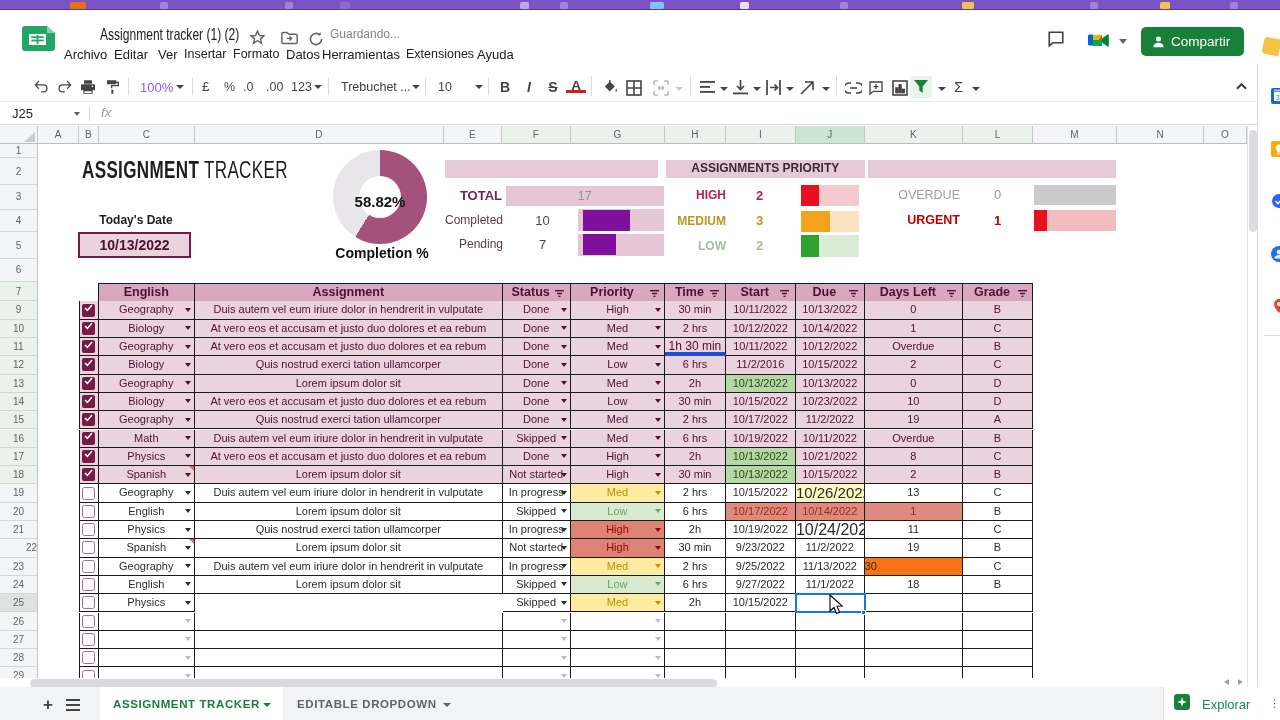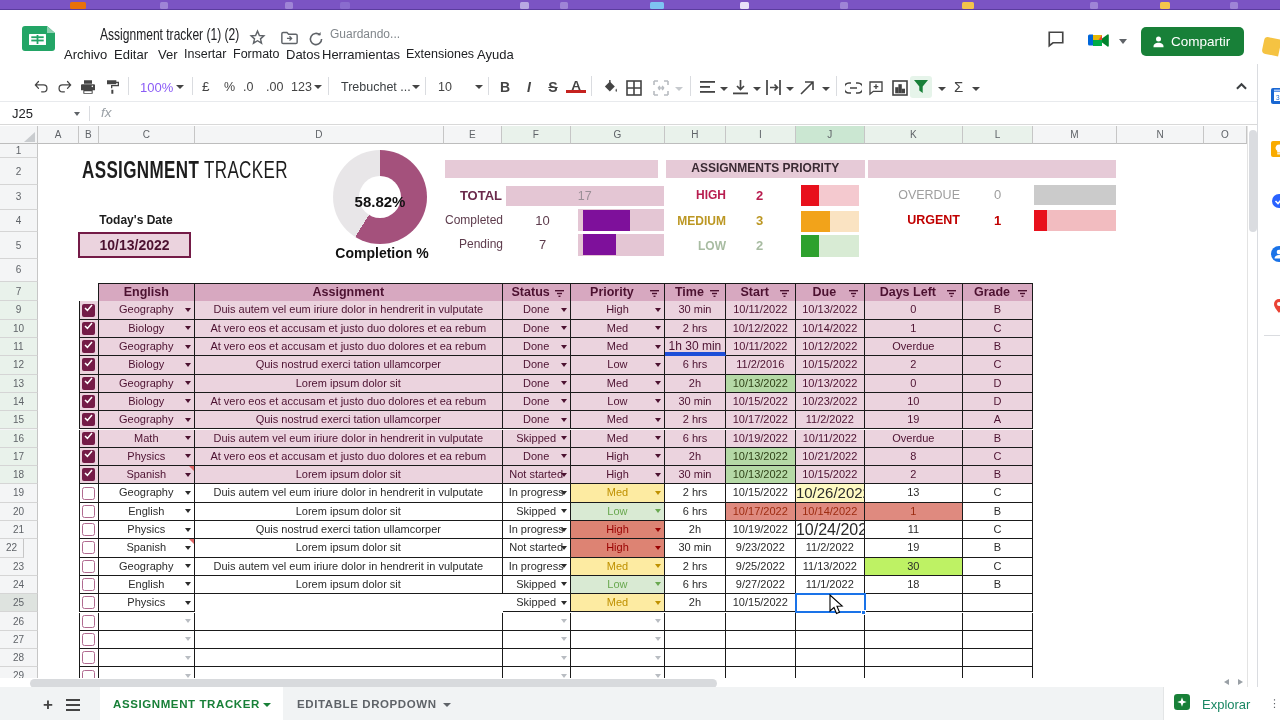--- a/index.html
+++ b/index.html
@@ -193,21 +193,21 @@
     <div class="ab" style="left:0;top:356.3px;width:38px;height:18.3px;background:#E9F2EB;border-right:1px solid #C6C6C6;border-bottom:1px solid #D5D5D5;font-size:10px;color:#5F6368;text-align:center;line-height:18.3px">12</div>
     <div class="ab" style="left:0;top:374.6px;width:38px;height:18.3px;background:#E9F2EB;border-right:1px solid #C6C6C6;border-bottom:1px solid #D5D5D5;font-size:10px;color:#5F6368;text-align:center;line-height:18.3px">13</div>
     <div class="ab" style="left:0;top:392.9px;width:38px;height:18.3px;background:#E9F2EB;border-right:1px solid #C6C6C6;border-bottom:1px solid #D5D5D5;font-size:10px;color:#5F6368;text-align:center;line-height:18.3px">14</div>
     <div class="ab" style="left:0;top:411.2px;width:38px;height:18.3px;background:#E9F2EB;border-right:1px solid #C6C6C6;border-bottom:1px solid #D5D5D5;font-size:10px;color:#5F6368;text-align:center;line-height:18.3px">15</div>
     <div class="ab" style="left:0;top:429.5px;width:38px;height:18.3px;background:#E9F2EB;border-right:1px solid #C6C6C6;border-bottom:1px solid #D5D5D5;font-size:10px;color:#5F6368;text-align:center;line-height:18.3px">16</div>
     <div class="ab" style="left:0;top:447.8px;width:38px;height:18.3px;background:#E9F2EB;border-right:1px solid #C6C6C6;border-bottom:1px solid #D5D5D5;font-size:10px;color:#5F6368;text-align:center;line-height:18.3px">17</div>
     <div class="ab" style="left:0;top:466.1px;width:38px;height:18.3px;background:#E9F2EB;border-right:1px solid #C6C6C6;border-bottom:1px solid #D5D5D5;font-size:10px;color:#5F6368;text-align:center;line-height:18.3px">18</div>
     <div class="ab" style="left:0;top:484.4px;width:38px;height:18.3px;background:#F4F5F6;border-right:1px solid #C6C6C6;border-bottom:1px solid #D5D5D5;font-size:10px;color:#5F6368;text-align:center;line-height:18.3px">19</div>
     <div class="ab" style="left:0;top:502.7px;width:38px;height:18.3px;background:#F4F5F6;border-right:1px solid #C6C6C6;border-bottom:1px solid #D5D5D5;font-size:10px;color:#5F6368;text-align:center;line-height:18.3px">20</div>
     <div class="ab" style="left:0;top:521.0px;width:38px;height:18.3px;background:#F4F5F6;border-right:1px solid #C6C6C6;border-bottom:1px solid #D5D5D5;font-size:10px;color:#5F6368;text-align:center;line-height:18.3px">21</div>
-    <div class="ab" style="left:0;top:539.3px;width:24px;height:18.3px;background:#F4F5F6;border-right:1px solid #C6C6C6;border-bottom:1px solid #D5D5D5;font-size:10px;color:#5F6368;text-align:center;line-height:18.3px">22</div>
+    <div class="ab" style="left:0;top:539.3px;width:38px;height:18.3px;background:#F4F5F6;border-right:1px solid #C6C6C6;border-bottom:1px solid #D5D5D5;font-size:10px;color:#5F6368;text-align:right;line-height:18.3px">22</div>
     <div class="ab" style="left:0;top:557.6px;width:38px;height:18.3px;background:#F4F5F6;border-right:1px solid #C6C6C6;border-bottom:1px solid #D5D5D5;font-size:10px;color:#5F6368;text-align:center;line-height:18.3px">23</div>
     <div class="ab" style="left:0;top:575.9px;width:38px;height:18.3px;background:#F4F5F6;border-right:1px solid #C6C6C6;border-bottom:1px solid #D5D5D5;font-size:10px;color:#5F6368;text-align:center;line-height:18.3px">24</div>
     <div class="ab" style="left:0;top:594.2px;width:38px;height:18.3px;background:#DEE3DF;border-right:1px solid #C6C6C6;border-bottom:1px solid #D5D5D5;font-size:10px;color:#5F6368;text-align:center;line-height:18.3px">25</div>
     <div class="ab" style="left:0;top:612.5px;width:38px;height:18.3px;background:#F4F5F6;border-right:1px solid #C6C6C6;border-bottom:1px solid #D5D5D5;font-size:10px;color:#5F6368;text-align:center;line-height:18.3px">26</div>
     <div class="ab" style="left:0;top:630.8px;width:38px;height:18.3px;background:#F4F5F6;border-right:1px solid #C6C6C6;border-bottom:1px solid #D5D5D5;font-size:10px;color:#5F6368;text-align:center;line-height:18.3px">27</div>
     <div class="ab" style="left:0;top:649.1px;width:38px;height:18.3px;background:#F4F5F6;border-right:1px solid #C6C6C6;border-bottom:1px solid #D5D5D5;font-size:10px;color:#5F6368;text-align:center;line-height:18.3px">28</div>
     <div class="ab" style="left:0;top:667.4px;width:38px;height:18.3px;background:#F4F5F6;border-right:1px solid #C6C6C6;border-bottom:1px solid #D5D5D5;font-size:10px;color:#5F6368;text-align:center;line-height:18.3px">29</div>
     <div class="ab" style="left:82px;top:157px;width:400px;height:24px;font-size:23px;color:#1d1d1d;letter-spacing:0.5px;transform:scaleX(0.74);transform-origin:0 50%"><b>ASSIGNMENT</b> TRACKER</div>
     <div class="ab" style="left:77.0px;top:212.0px;width:118.0px;height:16.0px;font-size:12.0px;color:#1d1d1d;font-weight:bold;text-align:center;line-height:16.0px;">Today's Date</div>
     <div class="ab" style="left:77.6px;top:231.7px;width:113.9px;height:26.6px;background:#EBD3DE;border:2px solid #741B47;font-size:14px;font-weight:bold;color:#4C1130;text-align:center;line-height:23px">10/13/2022</div>
@@ -509,21 +509,21 @@
       <div class="ab" style="left:0.0px;top:0;width:19.6px;height:18.3px;border-right:1px solid #1a1a1a;border-bottom:1px solid #1a1a1a;font-size:11px;line-height:17px;text-align:center;border-left:1px solid #1a1a1a;background:#fff;color:#2b2b2b">
         <div style="width:13px;height:13px;margin:2.2px auto 0;background:#fff;border:1.6px solid #B06A90;border-radius:2.5px"></div>
       </div>
       <div class="ab" style="left:19.6px;top:0;width:96.4px;height:18.3px;border-right:1px solid #1a1a1a;border-bottom:1px solid #1a1a1a;font-size:11px;line-height:17px;text-align:center;background:#fff;color:#2b2b2b">Geography<i style="position:absolute;right:3.0px;top:6.5px;width:0;height:0;border-left:3px solid transparent;border-right:3px solid transparent;border-top:4px solid #2b2b2b"></i></div>
       <div class="ab" style="left:116.0px;top:0;width:307.6px;height:18.3px;border-right:1px solid #1a1a1a;border-bottom:1px solid #1a1a1a;font-size:11px;line-height:17px;text-align:center;background:#fff;color:#2b2b2b">Duis autem vel eum iriure dolor in hendrerit in vulputate</div>
       <div class="ab" style="left:423.6px;top:0;width:68.1px;height:18.3px;border-right:1px solid #1a1a1a;border-bottom:1px solid #1a1a1a;font-size:11px;line-height:17px;text-align:center;background:#fff;color:#2b2b2b">In progress<i style="position:absolute;right:3.0px;top:6.5px;width:0;height:0;border-left:3px solid transparent;border-right:3px solid transparent;border-top:4px solid #2b2b2b"></i></div>
       <div class="ab" style="left:491.7px;top:0;width:94.5px;height:18.3px;border-right:1px solid #1a1a1a;border-bottom:1px solid #1a1a1a;font-size:11px;line-height:17px;text-align:center;background:#FDEBA2;color:#BF9000">Med<i style="position:absolute;right:3.0px;top:6.5px;width:0;height:0;border-left:3px solid transparent;border-right:3px solid transparent;border-top:4px solid #BF9000"></i></div>
       <div class="ab" style="left:586.2px;top:0;width:60.5px;height:18.3px;border-right:1px solid #1a1a1a;border-bottom:1px solid #1a1a1a;font-size:11px;line-height:17px;text-align:center;background:#fff;color:#2b2b2b">2 hrs</div>
       <div class="ab" style="left:646.7px;top:0;width:70.2px;height:18.3px;border-right:1px solid #1a1a1a;border-bottom:1px solid #1a1a1a;font-size:11px;line-height:17px;text-align:center;background:#fff;color:#2b2b2b">9/25/2022</div>
       <div class="ab" style="left:716.9px;top:0;width:68.8px;height:18.3px;border-right:1px solid #1a1a1a;border-bottom:1px solid #1a1a1a;font-size:11px;line-height:17px;text-align:center;background:#fff;color:#2b2b2b">11/13/2022</div>
-      <div class="ab" style="left:785.7px;top:0;width:98.3px;height:18.3px;border-right:1px solid #1a1a1a;border-bottom:1px solid #1a1a1a;font-size:11px;line-height:17px;text-align:center;background:#bef264;color:#2b2b2b">30</div>
+      <div class="ab" style="left:785.7px;top:0;width:98.3px;height:18.3px;border-right:1px solid #1a1a1a;border-bottom:1px solid #1a1a1a;font-size:11px;line-height:17px;text-align:left;background:#f97316;color:#2b2b2b">30</div>
       <div class="ab" style="left:884.0px;top:0;width:70.0px;height:18.3px;border-right:1px solid #1a1a1a;border-bottom:1px solid #1a1a1a;font-size:11px;line-height:17px;text-align:center;background:#fff;color:#2b2b2b">C</div>
     </div>
     <div class="ab" style="left:79.0px;top:575.9px;width:954px;height:18.3px">
       <div class="ab" style="left:0.0px;top:0;width:19.6px;height:18.3px;border-right:1px solid #1a1a1a;border-bottom:1px solid #1a1a1a;font-size:11px;line-height:17px;text-align:center;border-left:1px solid #1a1a1a;background:#fff;color:#2b2b2b">
         <div style="width:13px;height:13px;margin:2.2px auto 0;background:#fff;border:1.6px solid #B06A90;border-radius:2.5px"></div>
       </div>
       <div class="ab" style="left:19.6px;top:0;width:96.4px;height:18.3px;border-right:1px solid #1a1a1a;border-bottom:1px solid #1a1a1a;font-size:11px;line-height:17px;text-align:center;background:#fff;color:#2b2b2b">English<i style="position:absolute;right:3.0px;top:6.5px;width:0;height:0;border-left:3px solid transparent;border-right:3px solid transparent;border-top:4px solid #2b2b2b"></i></div>
       <div class="ab" style="left:116.0px;top:0;width:307.6px;height:18.3px;border-right:1px solid #1a1a1a;border-bottom:1px solid #1a1a1a;font-size:11px;line-height:17px;text-align:center;background:#fff;color:#2b2b2b">Lorem ipsum dolor sit</div>
       <div class="ab" style="left:423.6px;top:0;width:68.1px;height:18.3px;border-right:1px solid #1a1a1a;border-bottom:1px solid #1a1a1a;font-size:11px;line-height:17px;text-align:center;background:#fff;color:#2b2b2b">Skipped<i style="position:absolute;right:3.0px;top:6.5px;width:0;height:0;border-left:3px solid transparent;border-right:3px solid transparent;border-top:4px solid #2b2b2b"></i></div>
       <div class="ab" style="left:491.7px;top:0;width:94.5px;height:18.3px;border-right:1px solid #1a1a1a;border-bottom:1px solid #1a1a1a;font-size:11px;line-height:17px;text-align:center;background:#D9EAD3;color:#69A84F">Low<i style="position:absolute;right:3.0px;top:6.5px;width:0;height:0;border-left:3px solid transparent;border-right:3px solid transparent;border-top:4px solid #69A84F"></i></div>

